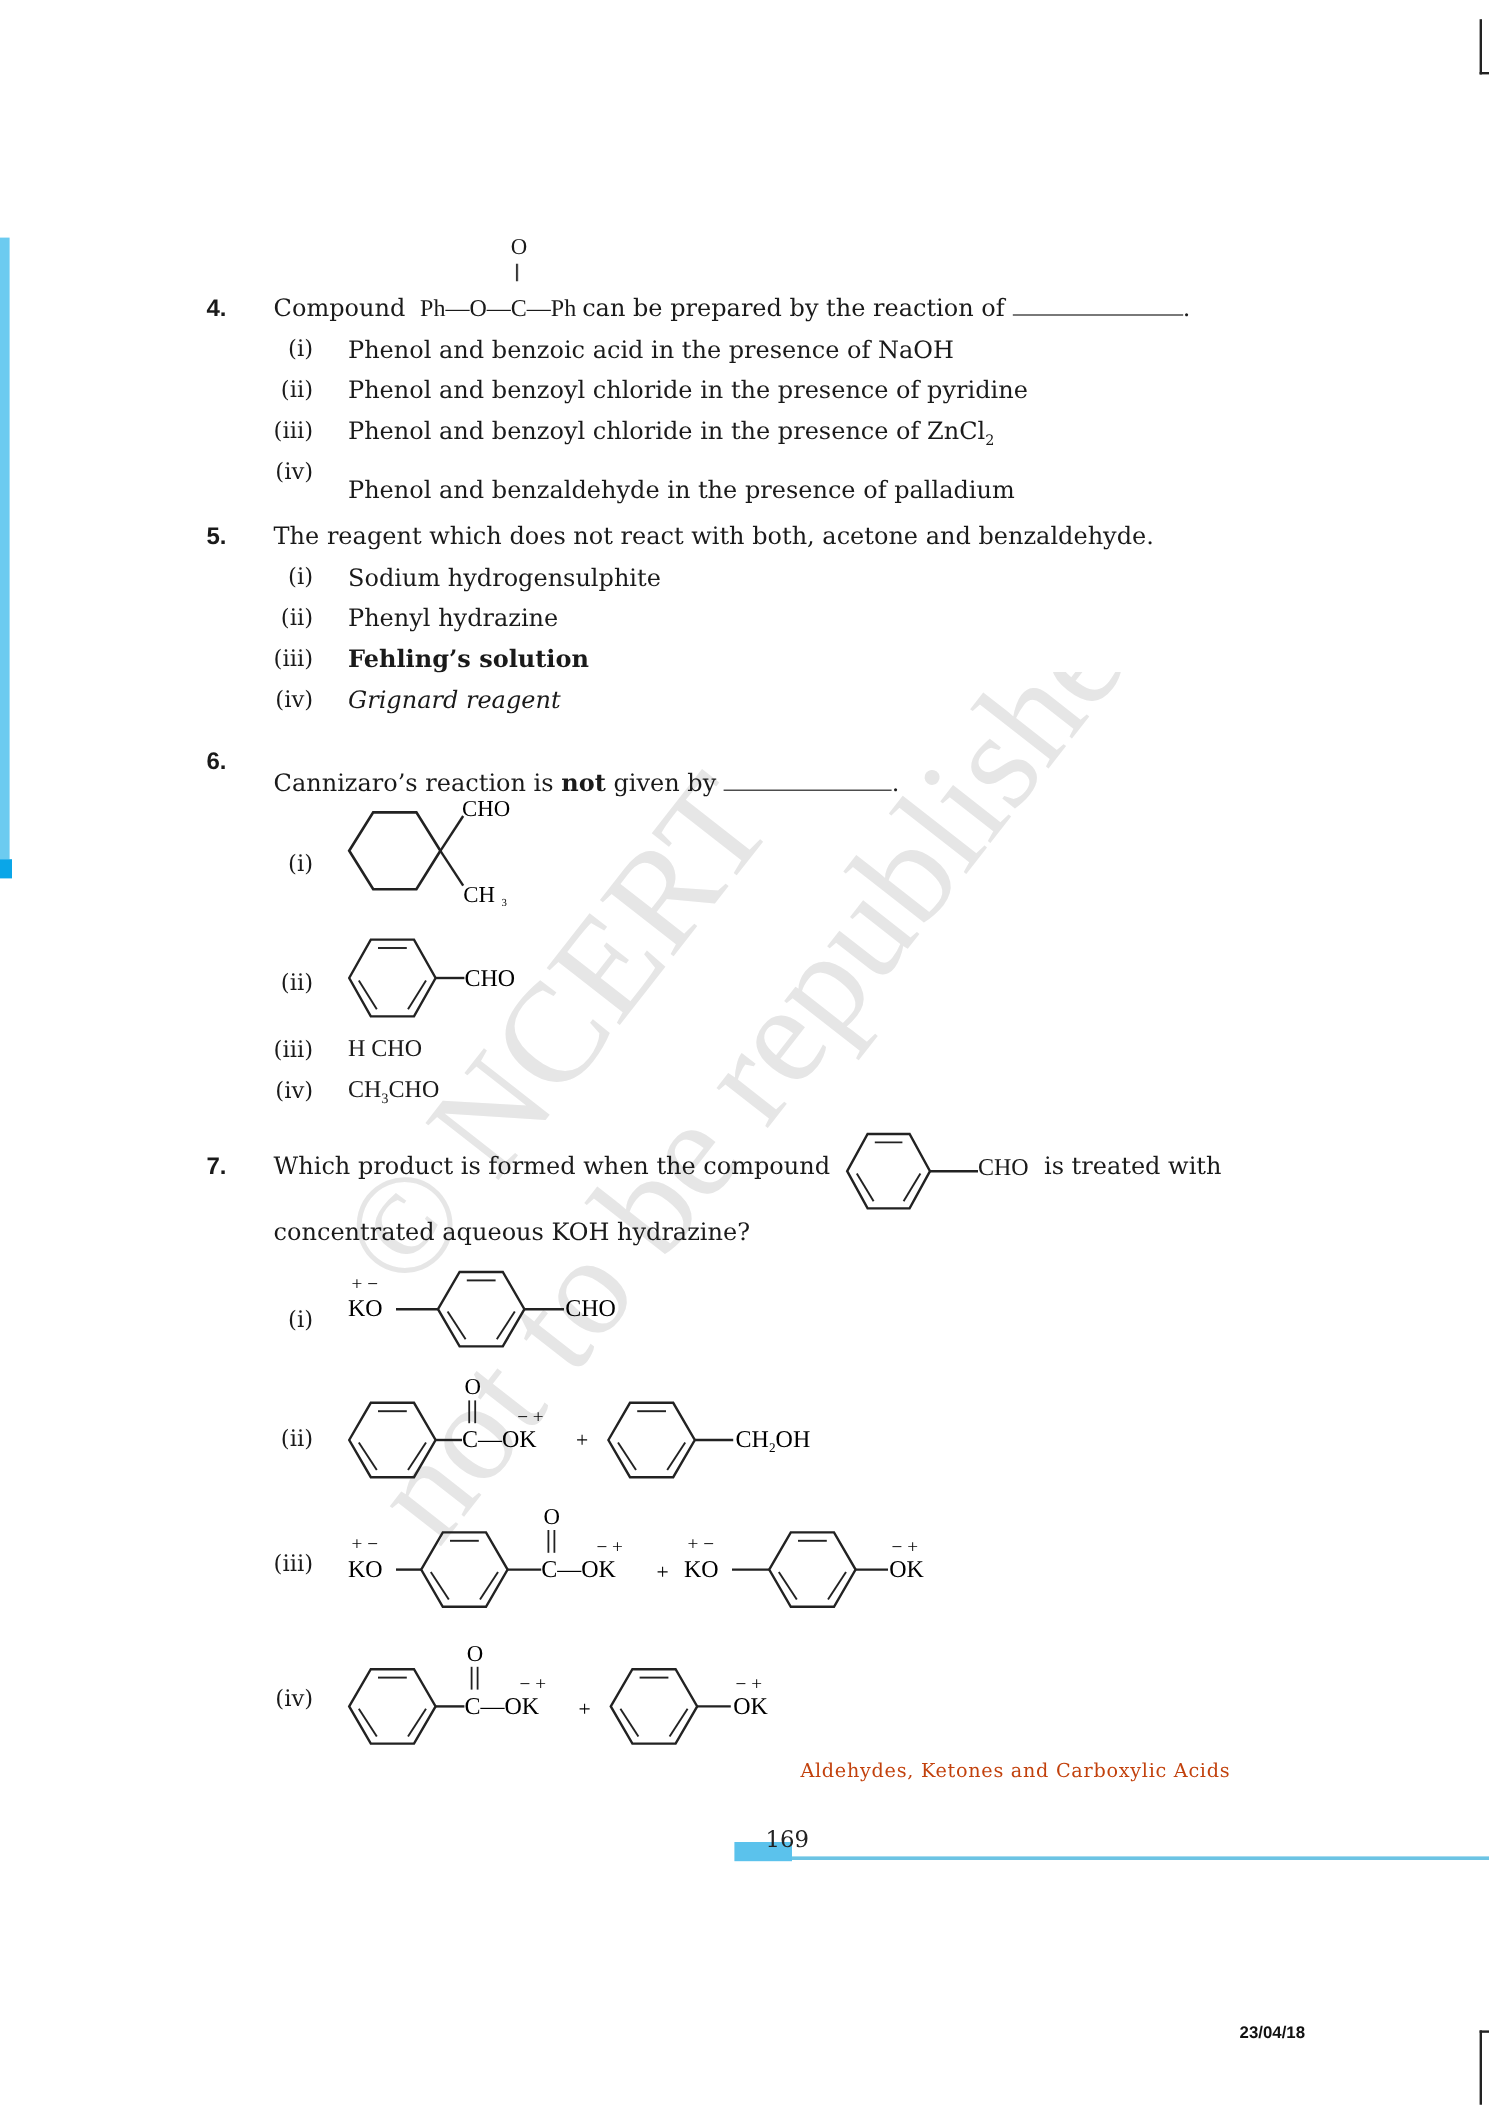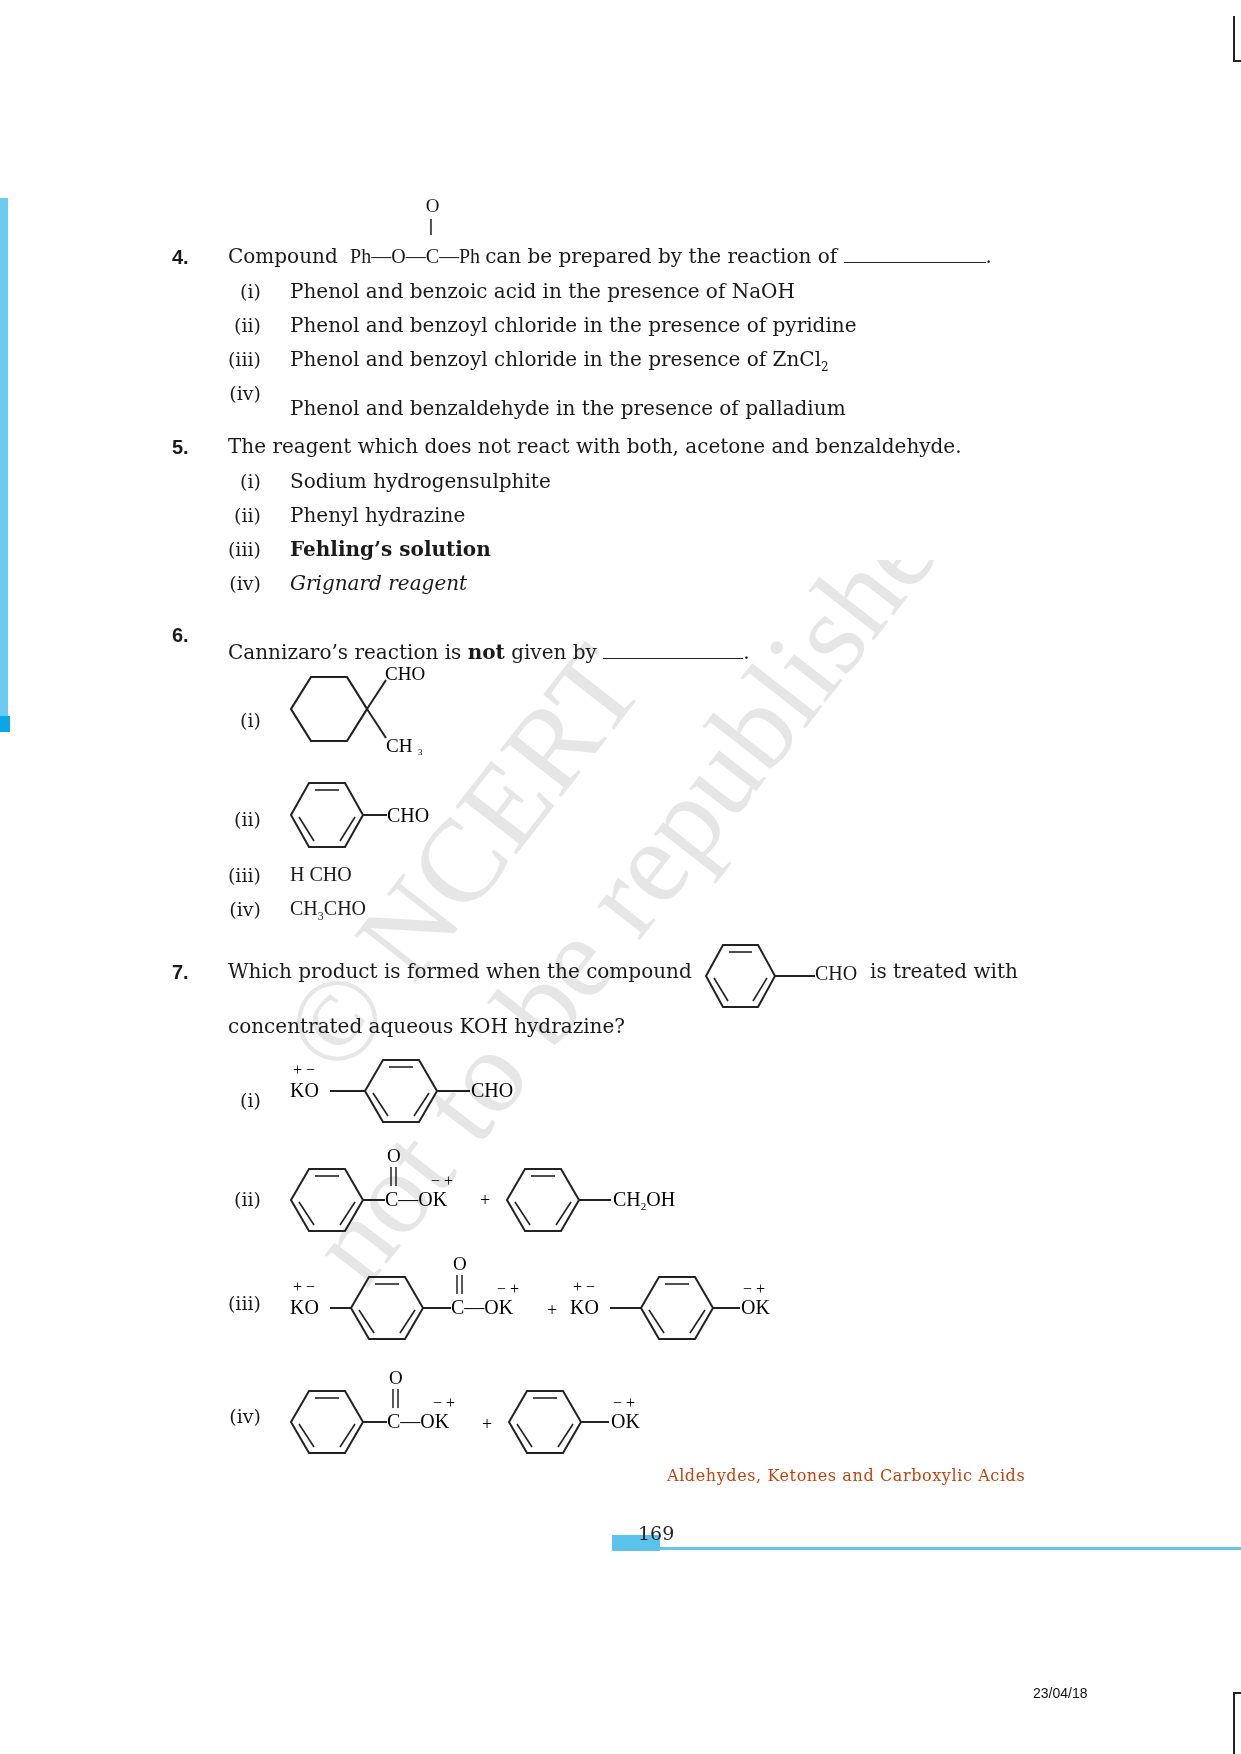--- a/index.html
+++ b/index.html
@@ -15,21 +15,21 @@
   .opt-text{font-size:20px;white-space:nowrap;}
   .blank{display:inline-block;width:142px;border-bottom:1.5px solid #222;height:18px;vertical-align:baseline;}
   .blank2{display:inline-block;width:140px;border-bottom:1.5px solid #222;height:18px;}
   sub{font-size:12px;}
   .chem{font-family:"Liberation Serif","DejaVu Serif",serif;font-size:20px;}
   .watermark{left:180px;top:560px;width:900px;height:800px;pointer-events:none;}
   .footer-num-bg{left:612px;top:1535px;width:48px;height:16px;background:#5bc2ec;}
   .footer-line{left:660px;top:1547px;width:581px;height:3px;background:#6cc4e4;}
   .footer-num{left:618px;top:1522px;font-size:19px;color:#222;margin-left:20px;}
   .footer-title{left:667px;top:1466px;font-size:16px;color:#c2410c;letter-spacing:0.6px;}
-  .date{left:1033px;top:1685px;font-family:"Liberation Sans",sans-serif;font-size:14px;color:#111;}
+  .date{left:1033px;top:1685px;font-family:"Liberation Sans",sans-serif;font-size:14px;color:#111;font-weight:bold;}
   svg text{font-family:"Liberation Serif","DejaVu Serif",serif;}
 </style>
 </head>
 <body>
 
 <div class="abs sidebar-bar"></div>
 <div class="abs sidebar-tab"></div>
 <div class="abs crop-mark-top"></div>
 <div class="abs crop-mark-bottom"></div>
 

